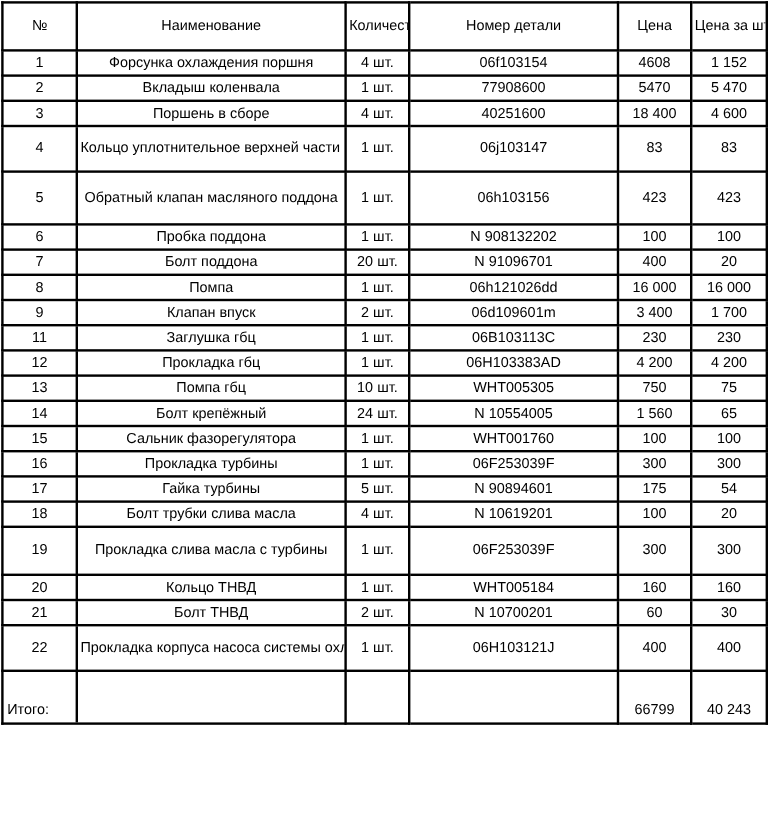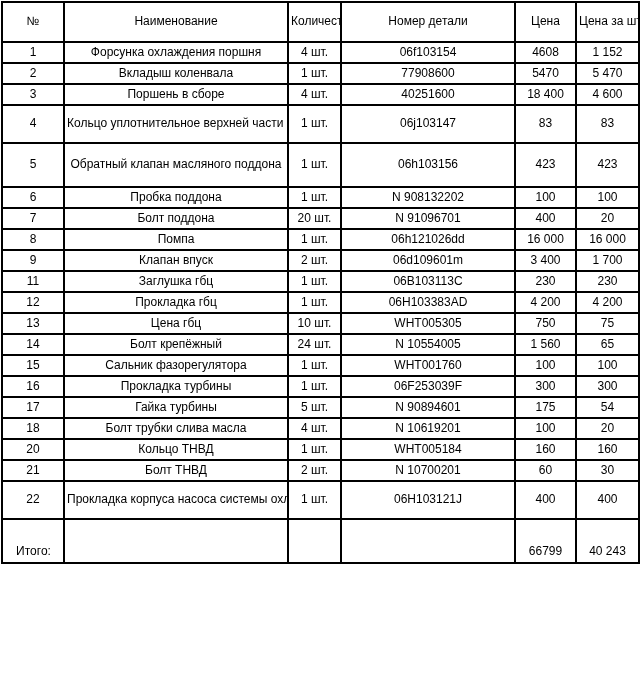--- a/index.html
+++ b/index.html
@@ -65,21 +65,21 @@
   td.align-right { text-align: right; padding-right: 3px; }
   td.tight { padding-left: 0; padding-right: 0; font-size: 11.4px; }
 
   
   tr#total-row td {
     height: 44px;
     vertical-align: bottom;
     padding-bottom: 3px;
   }
   td#total-label {
-    text-align: center;
+    text-align: left;
     padding-left: 3px;
     border-right: none;
     margin-top: 42px;
   }
   td.total-blank {
     border-left: none;
     border-right: none;
   }
   td.total-blank-last {
     border-left: none;
@@ -195,21 +195,21 @@
       <tr>
         <td>12</td>
         <td class="name-cell">Прокладка гбц</td>
         <td>1 шт.</td>
         <td>06H103383AD</td>
         <td>4 200</td>
         <td>4 200</td>
       </tr>
       <tr>
         <td>13</td>
-        <td class="name-cell">Цена гбц</td>
+        <td class="name-cell">Помпа гбц</td>
         <td>10 шт.</td>
         <td>WHT005305</td>
         <td>750</td>
         <td>75</td>
       </tr>
       <tr>
         <td>14</td>
         <td class="name-cell">Болт крепёжный</td>
         <td>24 шт.</td>
         <td>N 10554005</td>
@@ -240,20 +240,28 @@
         <td>175</td>
         <td>54</td>
       </tr>
       <tr>
         <td>18</td>
         <td class="name-cell">Болт трубки слива масла</td>
         <td>4 шт.</td>
         <td>N 10619201</td>
         <td>100</td>
         <td>20</td>
+      </tr>
+      <tr class="tall-19">
+        <td>19</td>
+        <td class="name-cell tight">Прокладка слива масла с турбины</td>
+        <td>1 шт.</td>
+        <td>06F253039F</td>
+        <td>300</td>
+        <td>300</td>
       </tr>
       <tr>
         <td>20</td>
         <td class="name-cell">Кольцо ТНВД</td>
         <td>1 шт.</td>
         <td>WHT005184</td>
         <td>160</td>
         <td>160</td>
       </tr>
       <tr>

